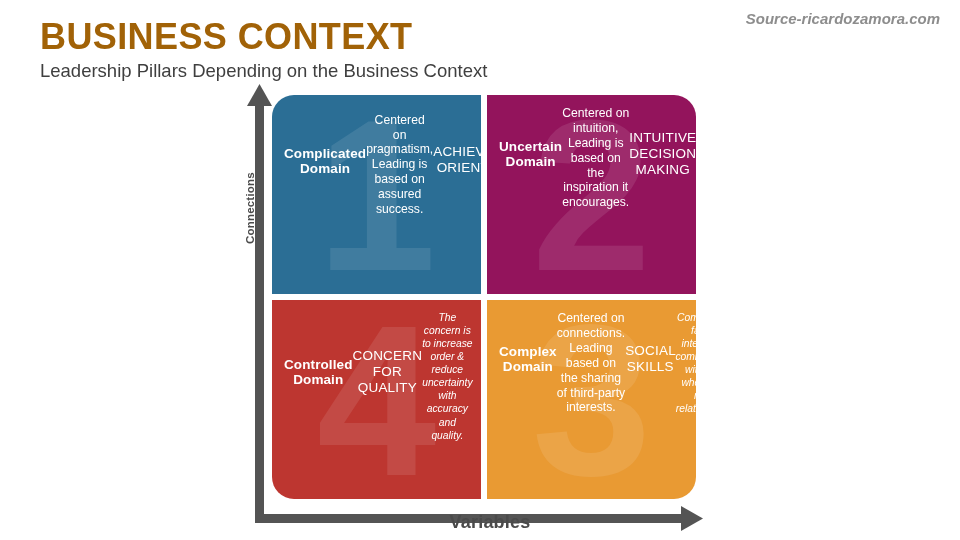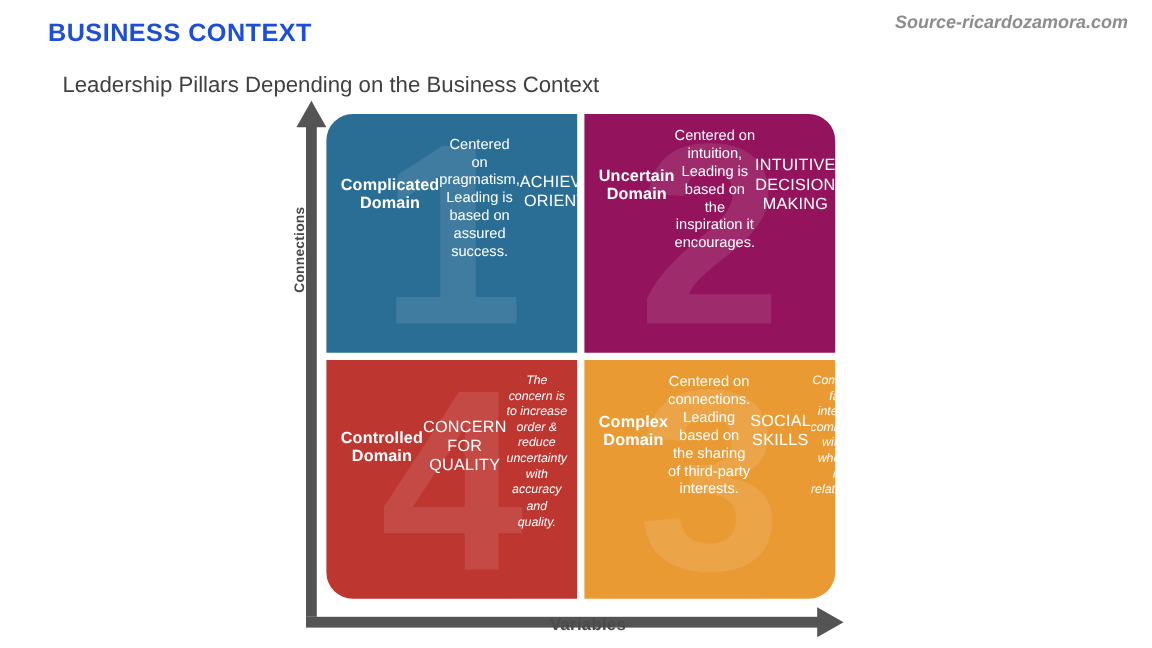--- a/index.html
+++ b/index.html
@@ -13,30 +13,30 @@
     font-family: "Liberation Sans", sans-serif;
     overflow: hidden;
     position: relative;
   }
 
   
   #slide-title {
     position: absolute;
     left: 40px;
     top: 16px;
-    font-size: 21px;
-    font-weight: bold;
-    color: #1d4ed8;
+    font-size: 36px;
+    font-weight: bold;
+    color: #a16207;
     letter-spacing: 0.4px;
     text-transform: uppercase;
     white-space: nowrap;
   }
   #slide-subtitle {
     position: absolute;
-    left: 52px;
+    left: 40px;
     top: 60px;
     font-size: 18.5px;
     font-weight: normal;
     color: #3f3f3f;
     white-space: nowrap;
   }
   #source-note {
     position: absolute;
     right: 20px;
     top: 10px;
@@ -69,21 +69,21 @@
     text-align: left;
     letter-spacing: 0.2px;
     white-space: nowrap;
   }
   #x-axis-label {
     position: absolute;
     left: 400px;
     top: 512px;
     width: 180px;
     text-align: center;
-    font-size: 14px;
+    font-size: 18px;
     font-weight: bold;
     color: #4a4a4a;
     letter-spacing: 0.2px;
     white-space: nowrap;
   }
 
   
   #matrix {
     position: absolute;
     left: 272px;

